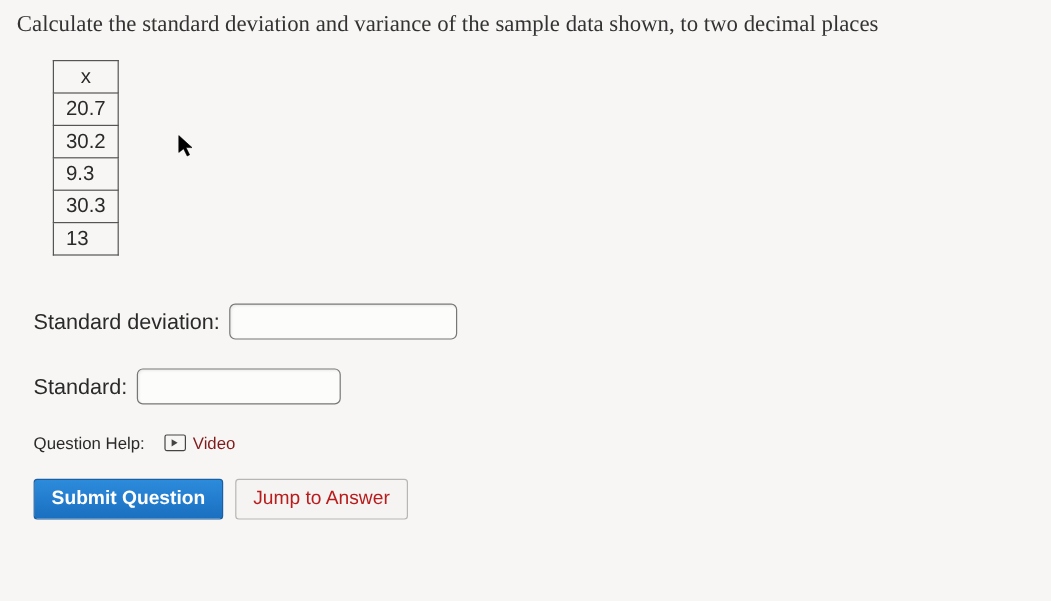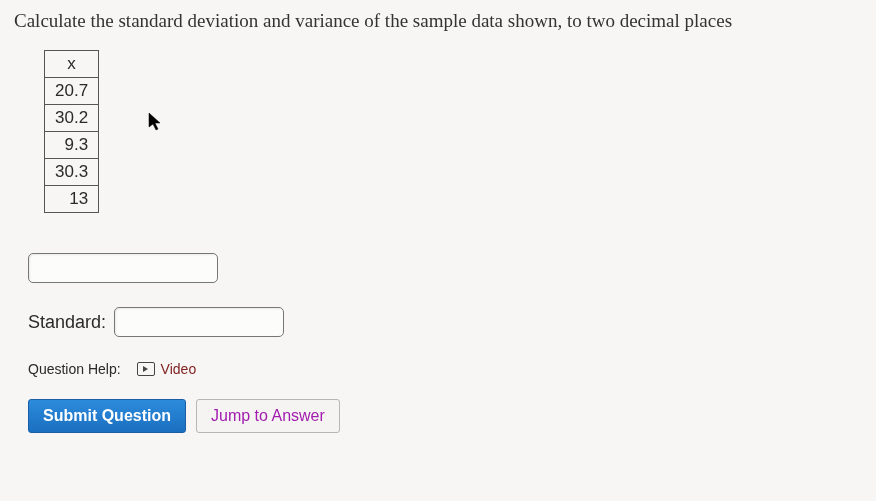--- a/index.html
+++ b/index.html
@@ -24,21 +24,21 @@
     }
     .data-table {
       border-collapse: collapse;
       margin-left: 30px;
       margin-bottom: 40px;
     }
     .data-table th,
     .data-table td {
       border: 1.5px solid #555;
       padding: 3px 10px;
-      text-align: right;
+      text-align: left;
       font-size: 17px;
       min-width: 45px;
     }
     .data-table th {
       text-align: center;
       font-weight: normal;
     }
     .input-row {
       margin-left: 14px;
       margin-bottom: 24px;
@@ -110,21 +110,21 @@
       color: #fff;
       font-size: 16px;
       font-weight: bold;
       padding: 7px 14px;
       border-radius: 3px;
       cursor: pointer;
     }
     .jump-btn {
       background: #f5f4f2;
       border: 1px solid #b8b6b2;
-      color: #a21caf;
+      color: #b91c1c;
       font-size: 16px;
       padding: 7px 14px;
       border-radius: 3px;
       cursor: pointer;
     }
     .cursor {
       position: absolute;
       left: 148px;
       top: 112px;
       pointer-events: none;
@@ -154,20 +154,21 @@
     <tr>
         <td>30.3</td>
       </tr>
     <tr>
         <td>13</td>
       </tr>
   </tbody>
 </table>
 
 <div class="input-row">
+  <label>Standard deviation:</label>
   <input type="text" class="text-input" value="" style="">
 </div>
 
 <div class="input-row">
   <label>Standard:</label>
   <input type="text" class="text-input smaller" value="" style="">
 </div>
 
 <div class="help-row">
   <span>Question Help:</span>

